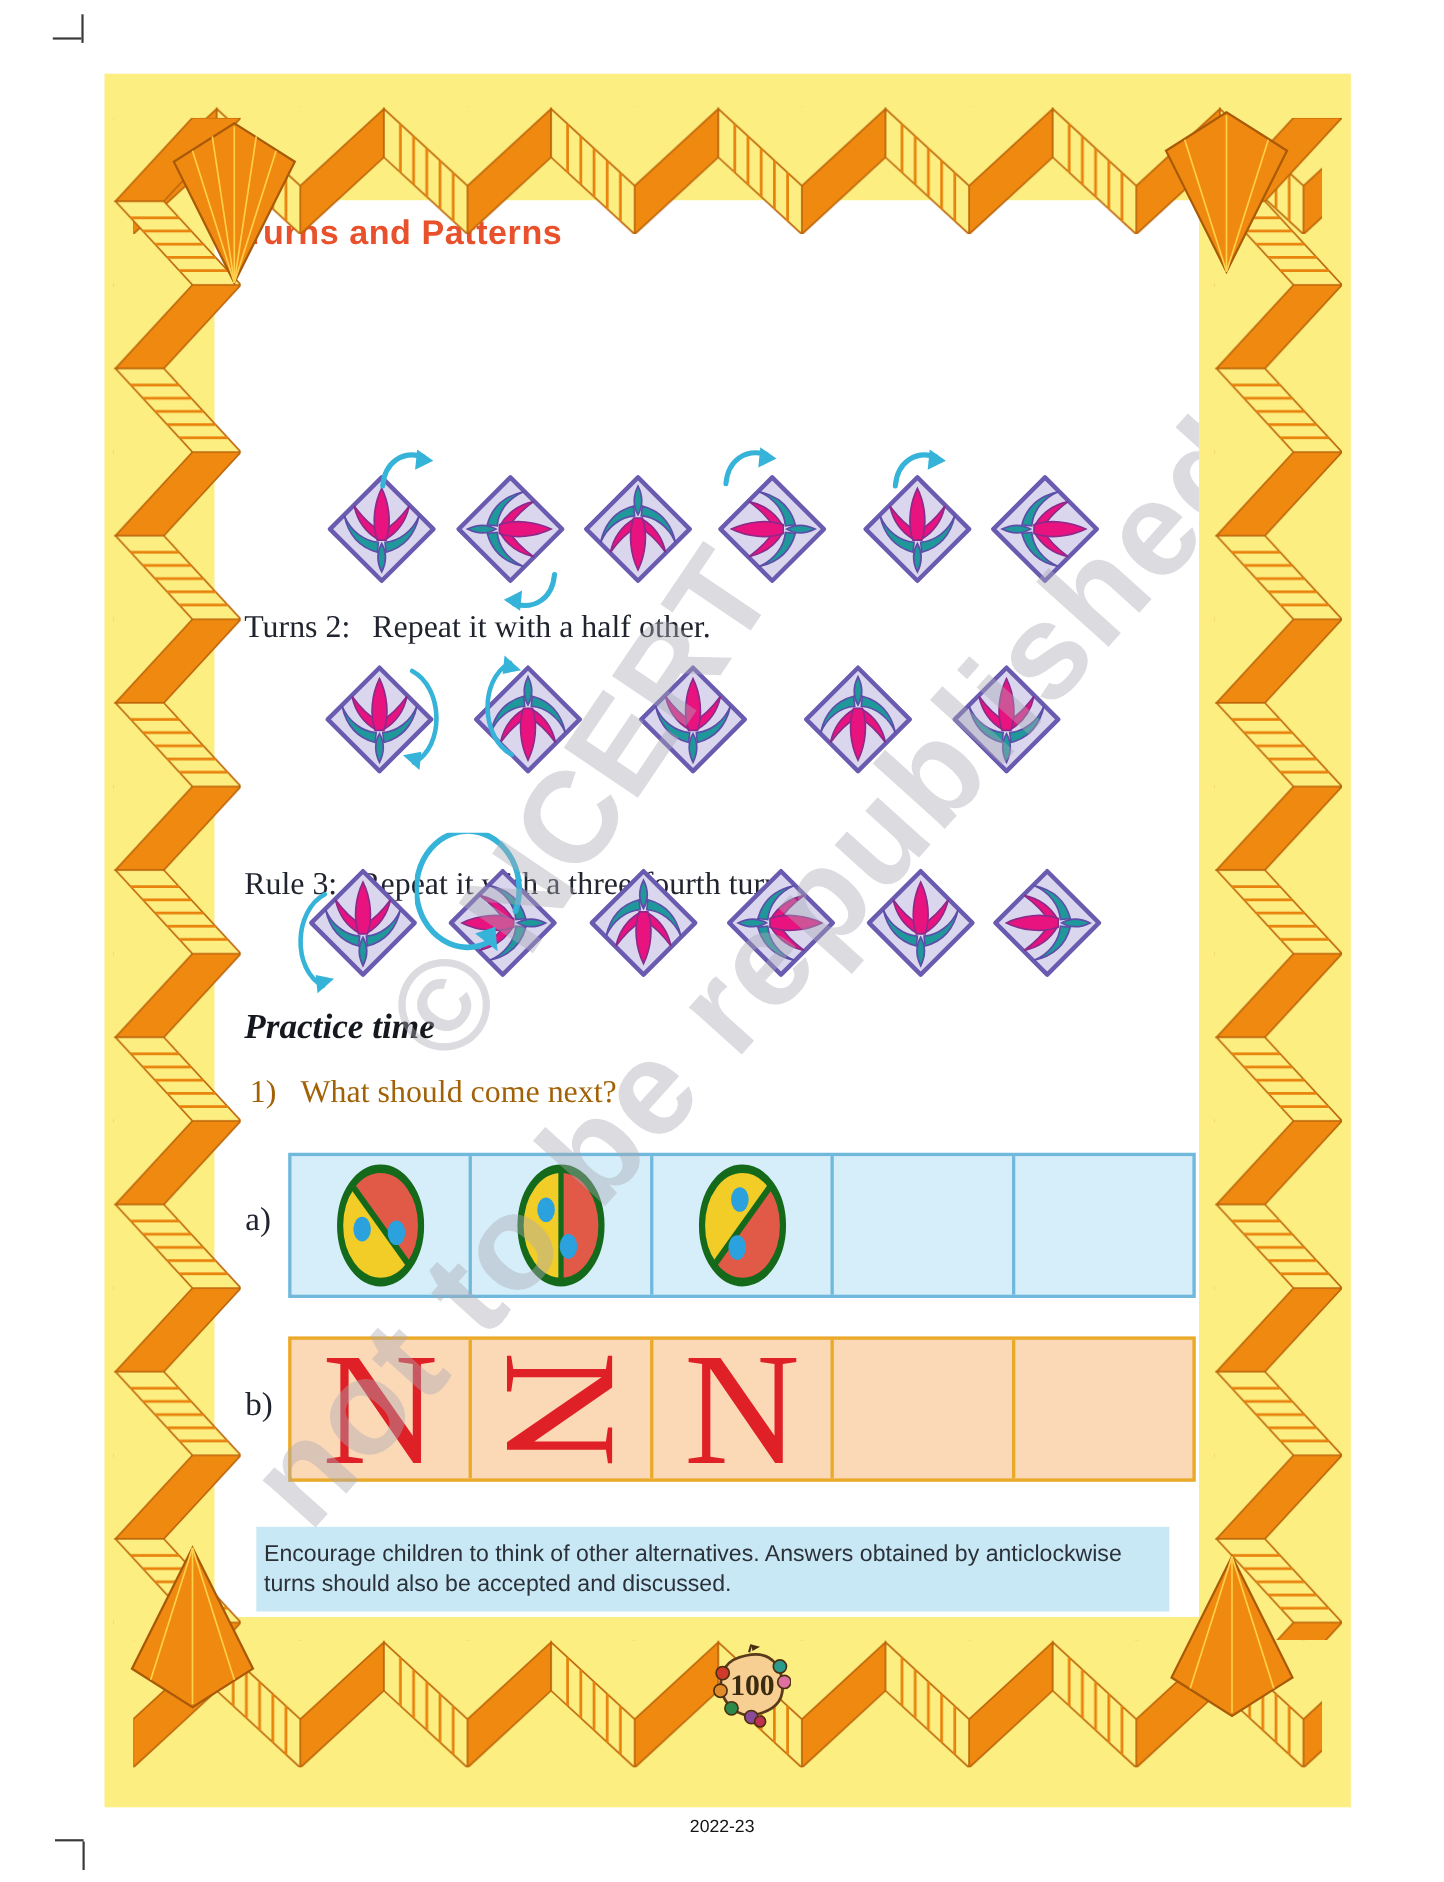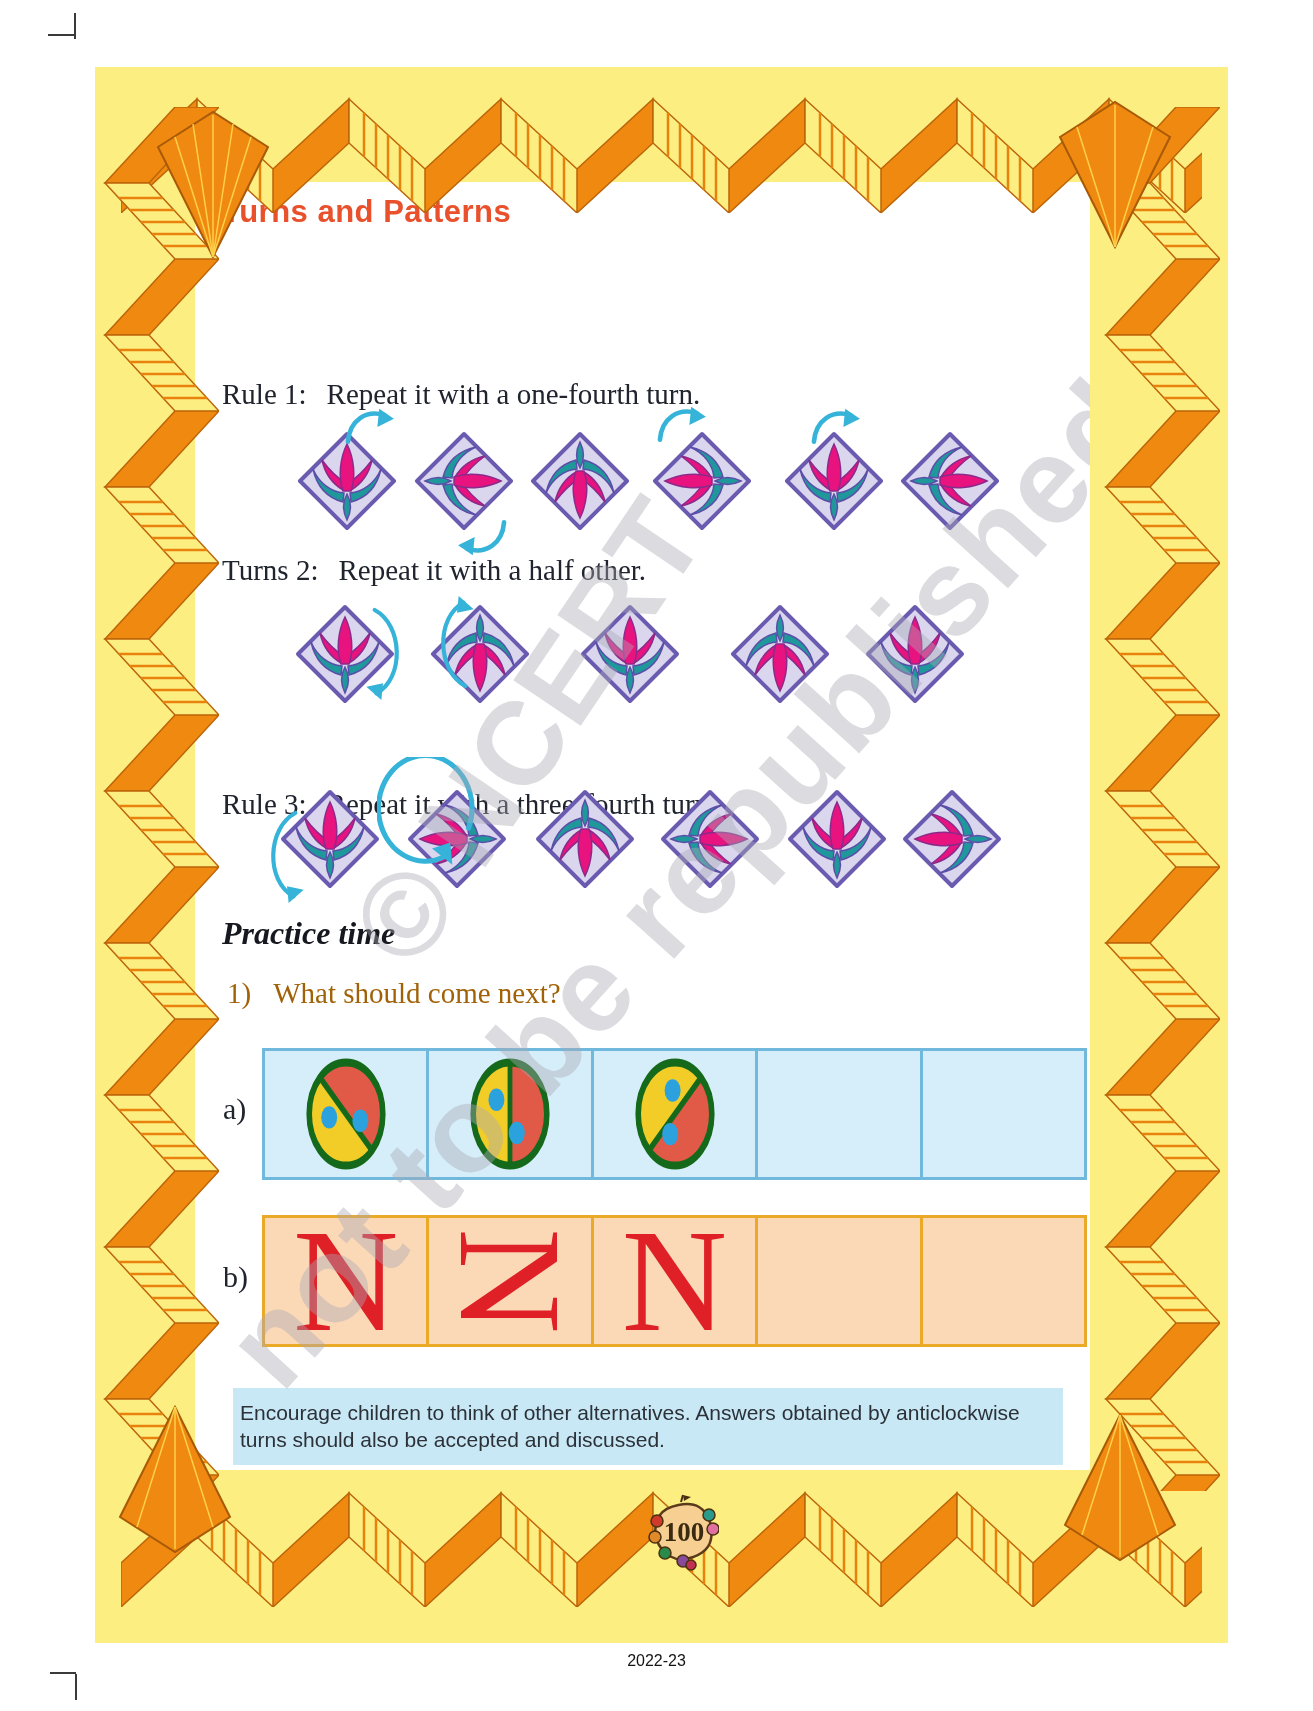--- a/index.html
+++ b/index.html
@@ -176,23 +176,20 @@
     <line x1="70" y1="150" x2="32" y2="30" stroke="#ffd04a" stroke-width="1.5"></line>
     <line x1="70" y1="150" x2="70" y2="8" stroke="#ffd04a" stroke-width="1.5"></line>
     <line x1="70" y1="150" x2="108" y2="30" stroke="#ffd04a" stroke-width="1.5"></line>
   </svg>
 
   <div class="panel">
 
     <div class="panel-title">Turns and Patterns</div>
 
 
-    <div class="rule-line" style="top:196px;">
-      <span class="rule-label">Rule 1:</span><span>Repeat it with a one-fourth turn.</span>
-    </div>
     <div class="rule-row" style="top:243px;">
       <div class="blocks">
           <svg class="block" viewBox="0 0 100 100" style="left:102px;transform:rotate(0deg)">
             <use href="#flower"></use>
           </svg>
           <svg class="block" viewBox="0 0 100 100" style="left:219px;transform:rotate(90deg)">
             <use href="#flower"></use>
           </svg>
           <svg class="block" viewBox="0 0 100 100" style="left:335px;transform:rotate(180deg)">
             <use href="#flower"></use>

